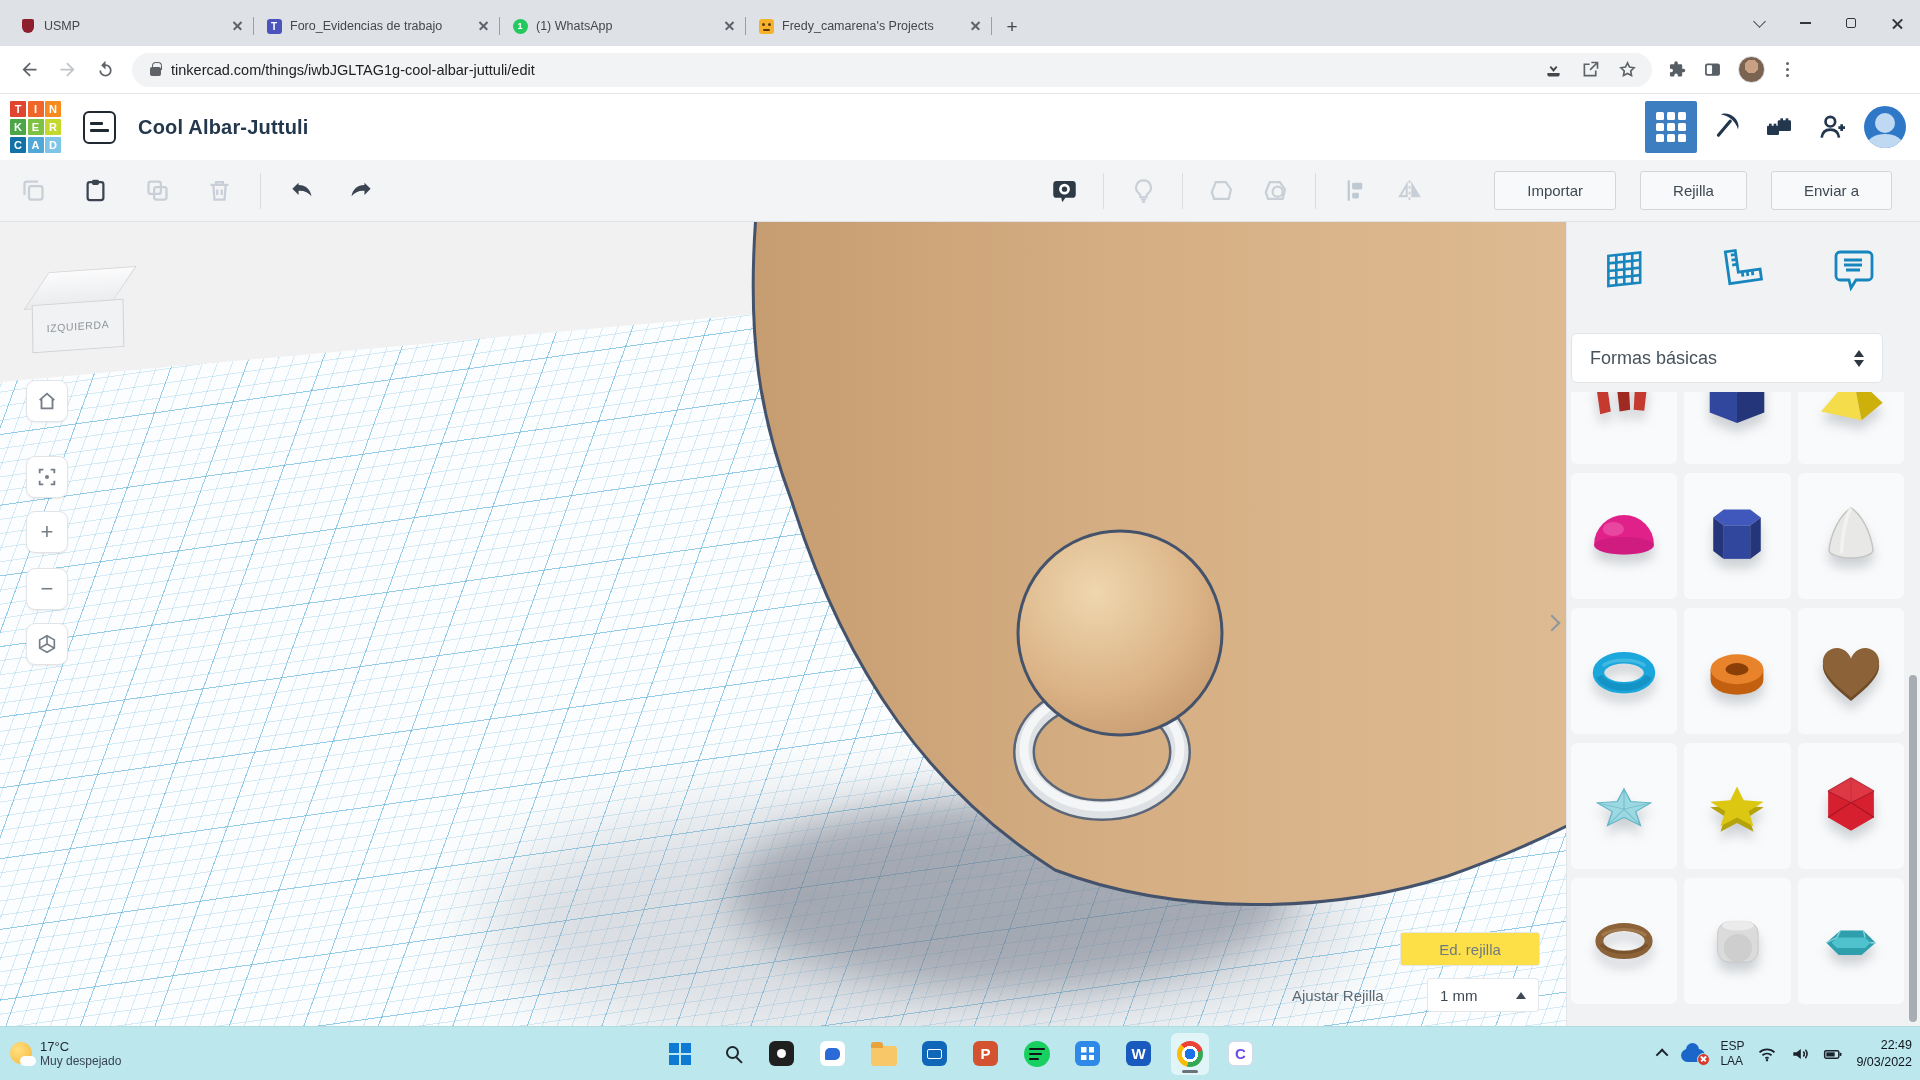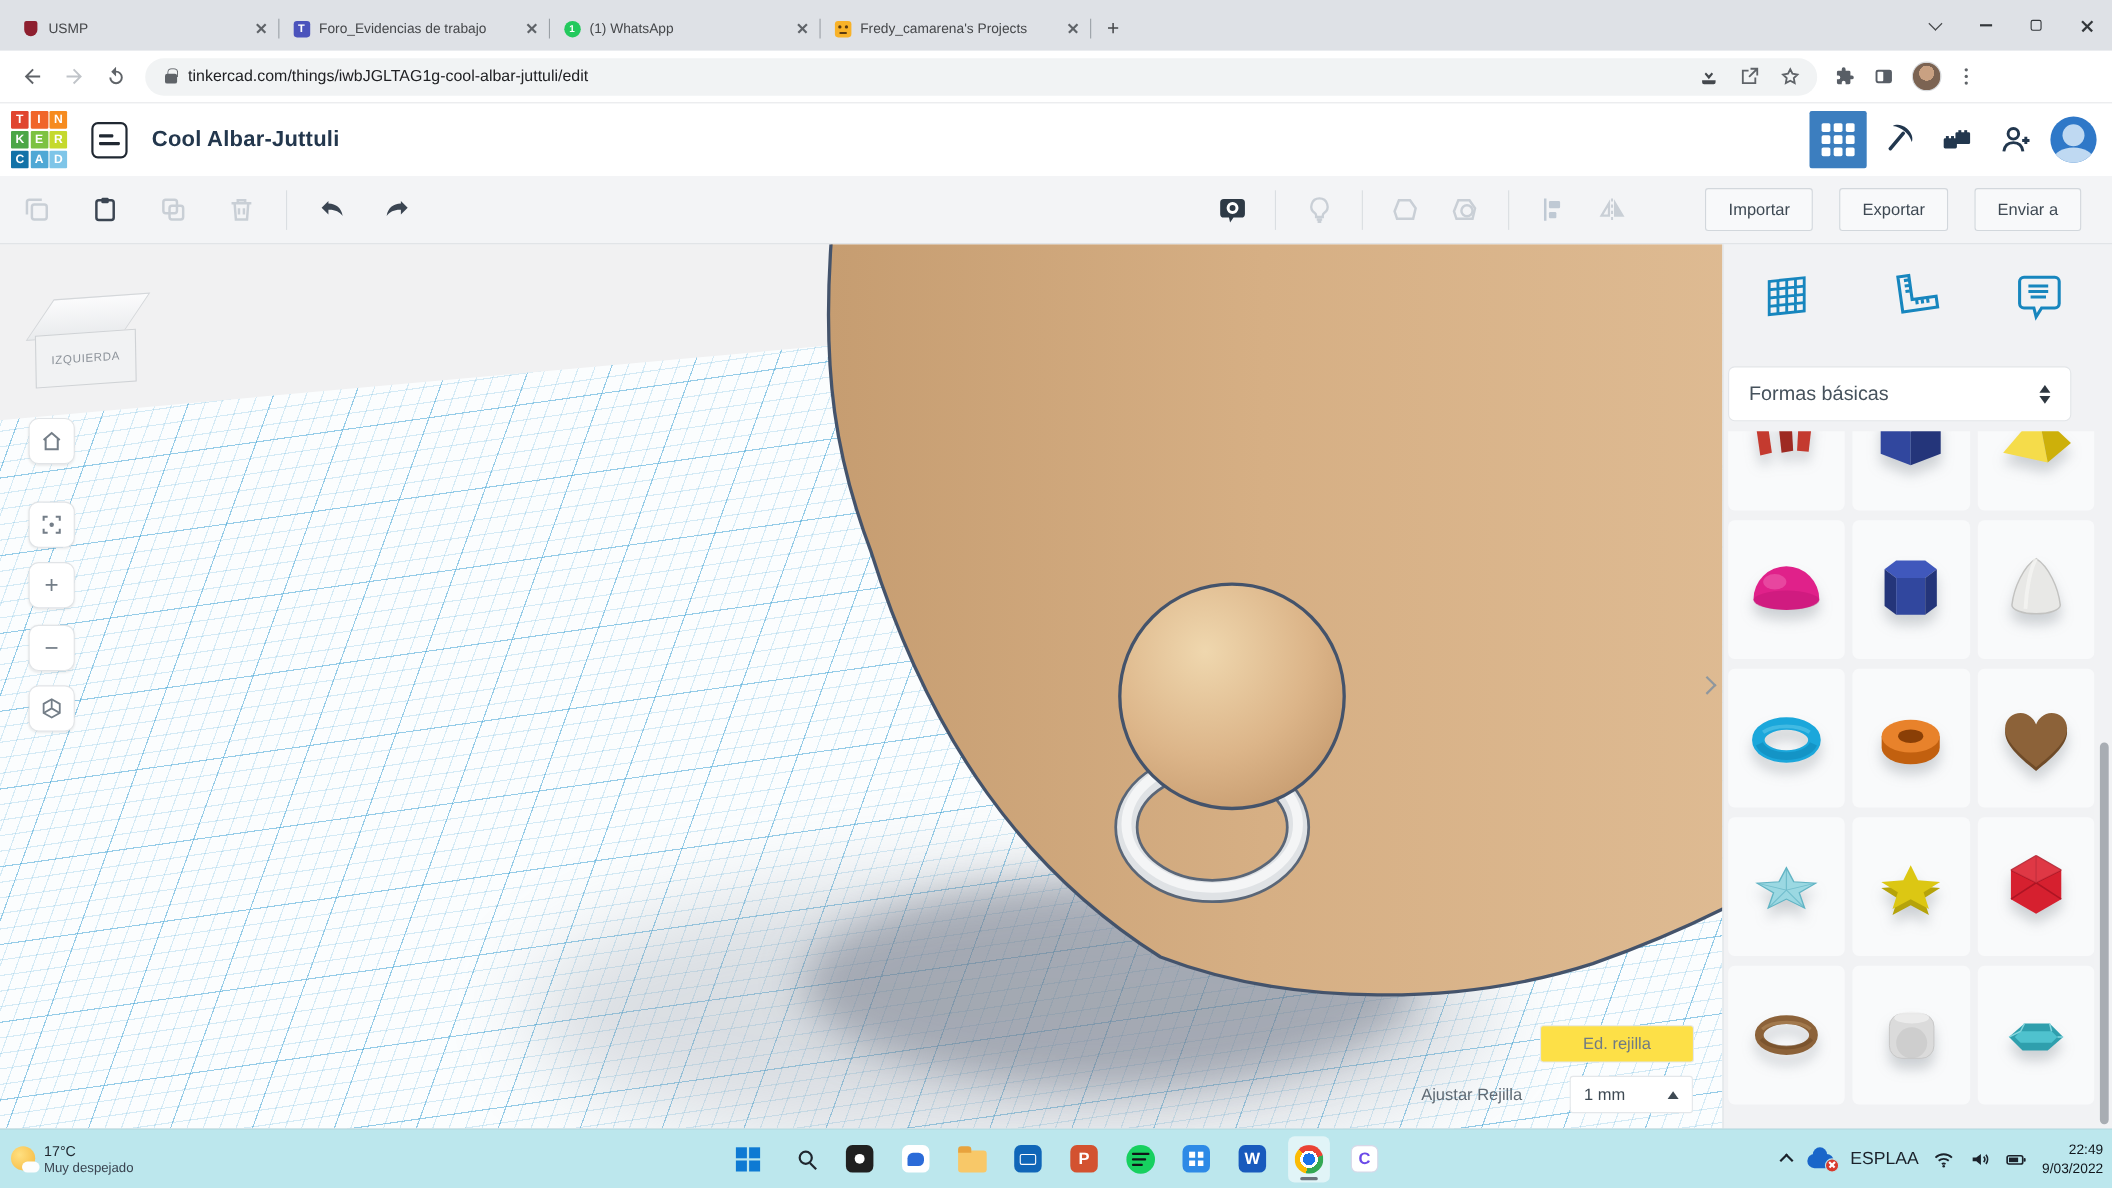--- a/index.html
+++ b/index.html
@@ -63,21 +63,21 @@
   .hdr-ic svg { width:32px; height:32px; }
   .hdr-avatar { width:42px; height:42px; border-radius:50%; background:#2F78C8; position:relative; overflow:hidden; margin:0 14px 0 4px; }
   .hdr-avatar::before { content:""; position:absolute; left:11px; top:7px; width:20px; height:20px; border-radius:50%; background:#BFD9F2; }
   .hdr-avatar::after { content:""; position:absolute; left:3px; top:28px; width:36px; height:22px; border-radius:50%; background:#BFD9F2; }
 
   
   .actionbar { position:absolute; left:0; top:160px; width:1920px; height:62px; background:#F3F4F6; border-bottom:1px solid #DFE3E6; display:flex; align-items:center; }
   .ab-ic { width:30px; height:30px; display:flex; align-items:center; justify-content:center; flex:none; }
   .ab-ic svg { width:27px; height:27px; }
   .ab-div { width:1px; height:36px; background:#DADEE2; flex:none; }
-  .ab-btn { height:39px; padding:0 20px; border:1px solid #D2D7DC; border-radius:3px; background:#F8F9FA; font-size:15px; color:#3E4953; display:flex; align-items:center; flex:none; }
+  .ab-btn { height:39px; padding:0 32px; border:1px solid #D2D7DC; border-radius:3px; background:#F8F9FA; font-size:15px; color:#3E4953; display:flex; align-items:center; flex:none; }
 
   
   .viewport { position:absolute; left:0; top:222px; width:1566px; height:804px; background:#F1F1F2; overflow:hidden; }
   .plane { position:absolute; inset:0;
     background:
       repeating-linear-gradient(172deg, rgba(62,162,212,.42) 0 1px, transparent 1px 70px),
       repeating-linear-gradient(110deg, rgba(62,162,212,.42) 0 1px, transparent 1px 70px),
       repeating-linear-gradient(172deg, rgba(62,162,212,.20) 0 1px, transparent 1px 14px),
       repeating-linear-gradient(110deg, rgba(62,162,212,.20) 0 1px, transparent 1px 14px),
       #FBFDFE;
@@ -134,21 +134,21 @@
   .spotify-ball i { position:absolute; left:5px; height:2.4px; background:#101418; border-radius:2px; }
   .spotify-ball i:nth-child(1){ top:7px; width:16px; } .spotify-ball i:nth-child(2){ top:12px; width:13px; } .spotify-ball i:nth-child(3){ top:17px; width:10px; }
   .tray { position:absolute; right:8px; display:flex; align-items:center; gap:13px; }
   .chev-up { width:9px; height:9px; border-left:2px solid #1B222B; border-top:2px solid #1B222B; transform:rotate(45deg) translateY(2px); }
   .onedrive { position:relative; width:26px; height:18px; }
   .cloud { width:24px; height:13px; background:#1A66C9; border-radius:8px; position:relative; top:4px; }
   .cloud::before { content:""; position:absolute; left:5px; top:-6px; width:13px; height:13px; border-radius:50%; background:#1A66C9; }
   .od-badge { position:absolute; right:-3px; bottom:-3px; width:13px; height:13px; border-radius:50%; background:#D83B2D; border:1.5px solid #BCE7ED; display:flex; align-items:center; justify-content:center; }
   .od-badge i { position:absolute; width:7px; height:1.5px; background:#fff; }
   .od-badge i:first-child{ transform:rotate(45deg);} .od-badge i:last-child{ transform:rotate(-45deg);}
-  .lang { display:flex; flex-direction:row; line-height:1.2; font-size:16px; color:#1B222B; text-align:center; }
+  .lang { display:flex; flex-direction:column; line-height:1.2; font-size:12px; color:#1B222B; }
   .tray svg { width:20px; height:20px; }
   .clock { display:flex; flex-direction:column; line-height:1.3; font-size:12.5px; color:#10161C; text-align:right; }
 </style>
 </head>
 <body>
 
 <div class="tabbar">
   <div style="display:flex;align-items:flex-end;">
       <div class="tab">
         <span class="favicon">
@@ -403,21 +403,21 @@
     <span class="ab-ic">
         <svg viewBox="0 0 24 24">
           <path d="M12 3v18" stroke="#C9CFD6" stroke-width="1.6" stroke-dasharray="2.5 2.5"></path>
           <path d="M9.5 7v10L3.5 17z" fill="none" stroke="#C9CFD6" stroke-width="1.8"></path>
           <path d="M14.5 7v10l6-0z" fill="#C9CFD6"></path>
           <path d="M14.5 7v10l6 0z" fill="none" stroke="#C9CFD6" stroke-width="1.8"></path>
         </svg>
       </span>
     <div style="width:22px;"></div>
     <button class="ab-btn">Importar</button>
-    <button class="ab-btn">Exportar</button>
+    <button class="ab-btn">Rejilla</button>
     <button class="ab-btn" style="margin-right:28px;">Enviar a</button>
   </div>
 </div>
 
 <div class="viewport">
   <div class="plane"></div>
 
   <svg class="scene-svg" viewBox="0 0 1566 804">
     <defs>
       <linearGradient id="bodyGrad" x1="0" y1="0" x2="1" y2="0">

